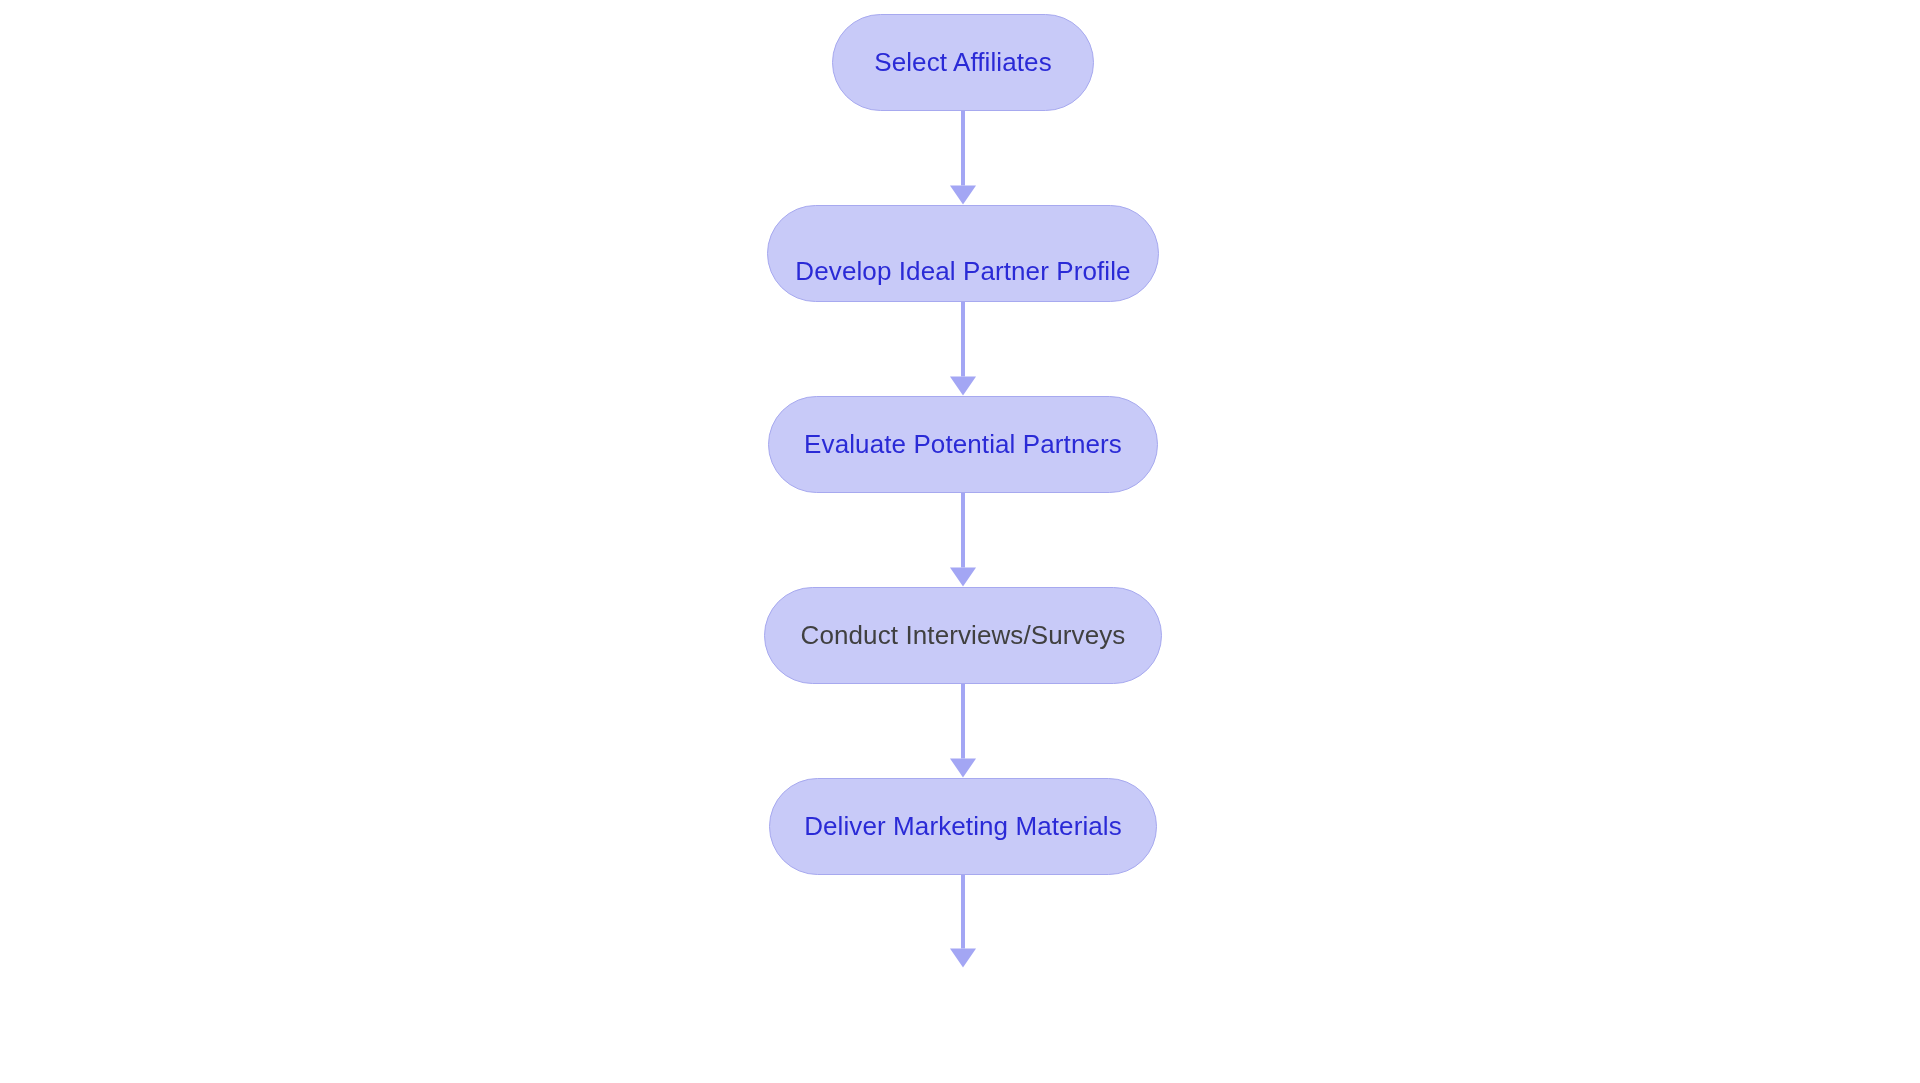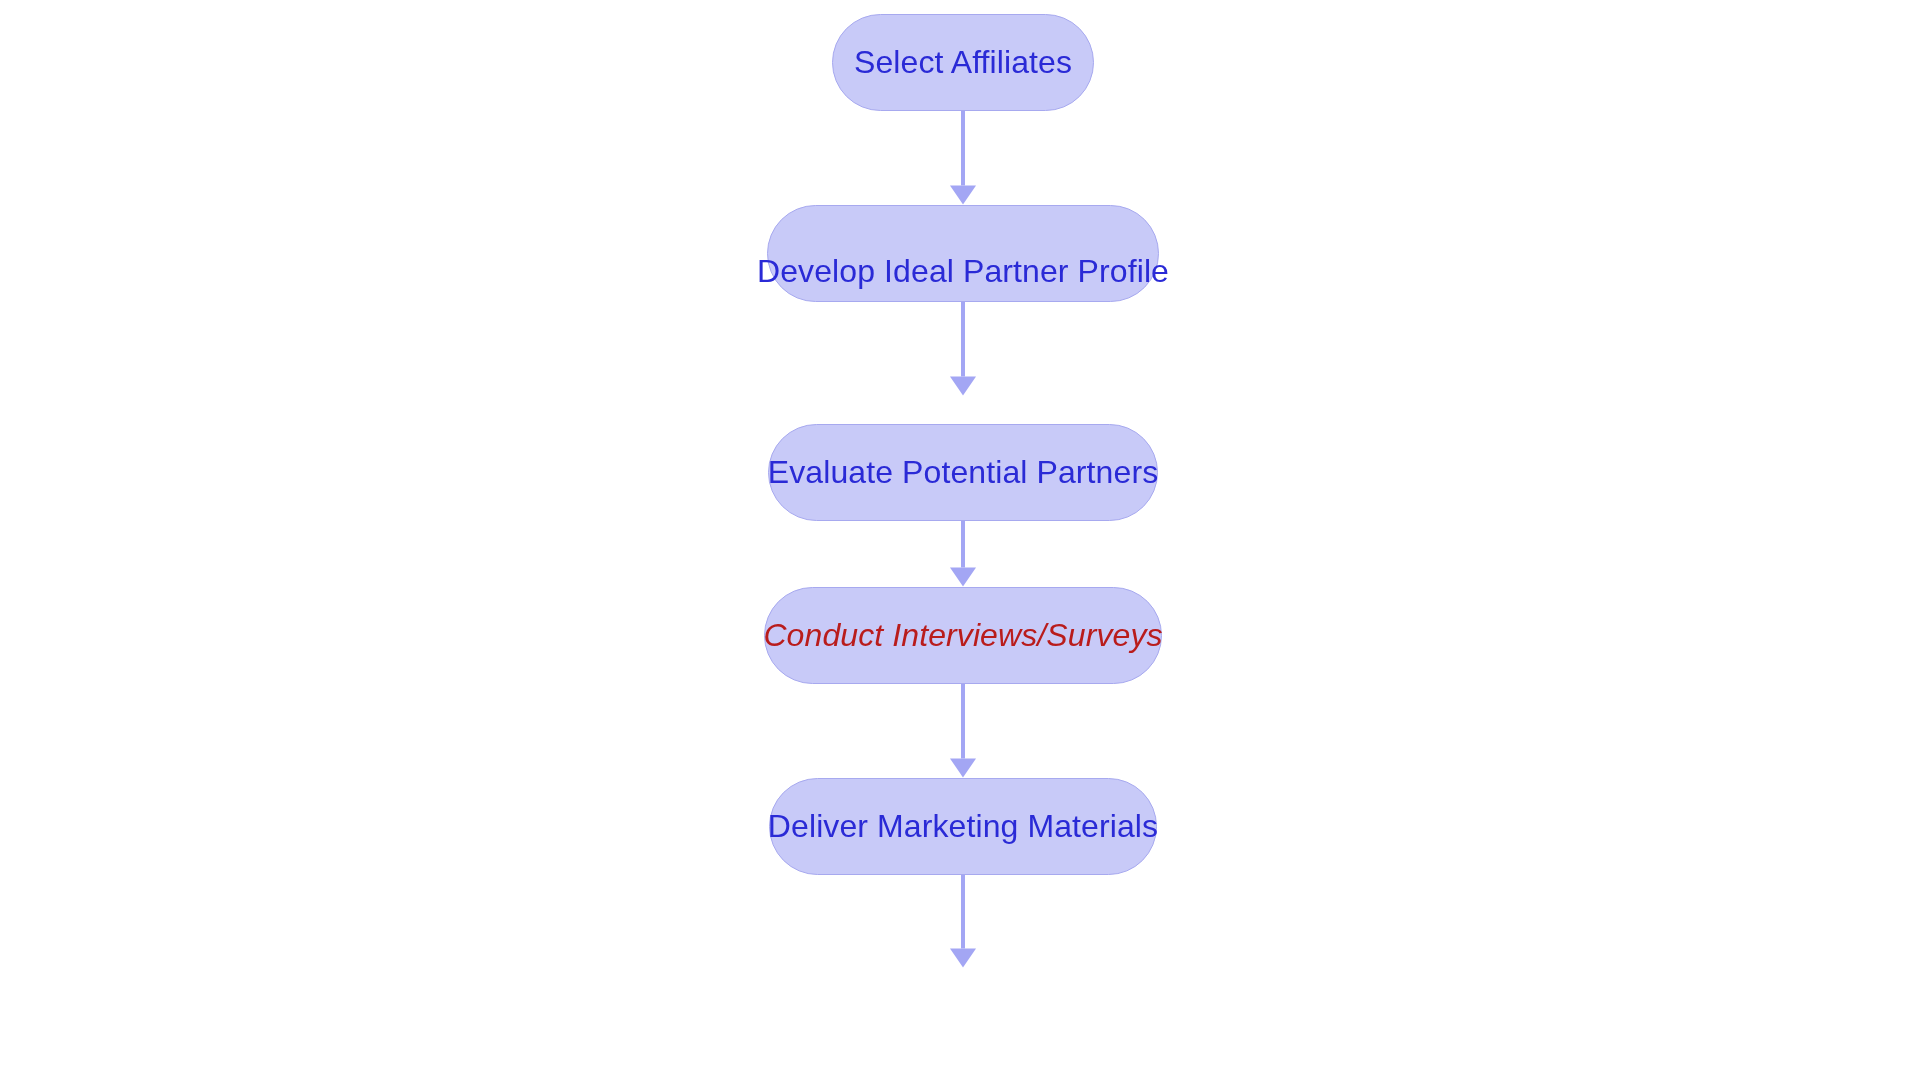--- a/index.html
+++ b/index.html
@@ -35,21 +35,21 @@
     align-items: center;
     justify-content: center;
     height: 97px;
     border-radius: 60px;
     background: #c8caf8;
     border: 1.6px solid #a7a9ef;
     transform: translateX(-50%);
   }
   .flow-node-label {
     color: #2a2ad6;
-    font-size: 32px;
+    font-size: 26px;
     font-weight: 400;
     line-height: 1;
     letter-spacing: 0.1px;
     white-space: nowrap;
     user-select: none;
   }
 </style>
 </head>
 <body>
 
@@ -76,26 +76,26 @@
   </svg>
 
   <div class="flow-node" style="width: 262px; height: 97px; left: 963px; top: 13.5px; border-radius: 48.5px; background: rgb(200, 202, 248); border-color: rgb(167, 169, 239);">
     <span class="flow-node-label" style="color: rgb(42, 42, 214);">Select Affiliates</span>
   </div>
 
   <div class="flow-node" style="width: 392px; height: 97px; left: 963px; top: 204.5px; border-radius: 48.5px; background: rgb(200, 202, 248); border-color: rgb(167, 169, 239);">
     <span class="flow-node-label" style="color: rgb(42, 42, 214); margin-top: 36px;">Develop Ideal Partner Profile</span>
   </div>
 
-  <div class="flow-node" style="width: 390px; height: 97px; left: 963px; top: 395.5px; border-radius: 48.5px; background: rgb(200, 202, 248); border-color: rgb(167, 169, 239); margin-top: 28px;">
+  <div class="flow-node" style="width: 390px; height: 97px; left: 963px; top: 395.5px; border-radius: 48.5px; background: rgb(200, 202, 248); border-color: rgb(167, 169, 239);">
     <span class="flow-node-label" style="color: rgb(42, 42, 214);">Evaluate Potential Partners</span>
   </div>
 
   <div class="flow-node" style="width: 398px; height: 97px; left: 963px; top: 586.5px; border-radius: 48.5px; background: rgb(200, 202, 248); border-color: rgb(167, 169, 239);">
-    <span class="flow-node-label" style="color: #b91c1c; font-style: italic;">Conduct Interviews/Surveys</span>
+    <span class="flow-node-label" style="color: #404040;">Conduct Interviews/Surveys</span>
   </div>
 
   <div class="flow-node" style="width: 388px; height: 97px; left: 963px; top: 777.5px; border-radius: 48.5px; background: rgb(200, 202, 248); border-color: rgb(167, 169, 239);">
     <span class="flow-node-label" style="color: rgb(42, 42, 214);">Deliver Marketing Materials</span>
   </div>
 
 
 </div>
 
 </body></html>

